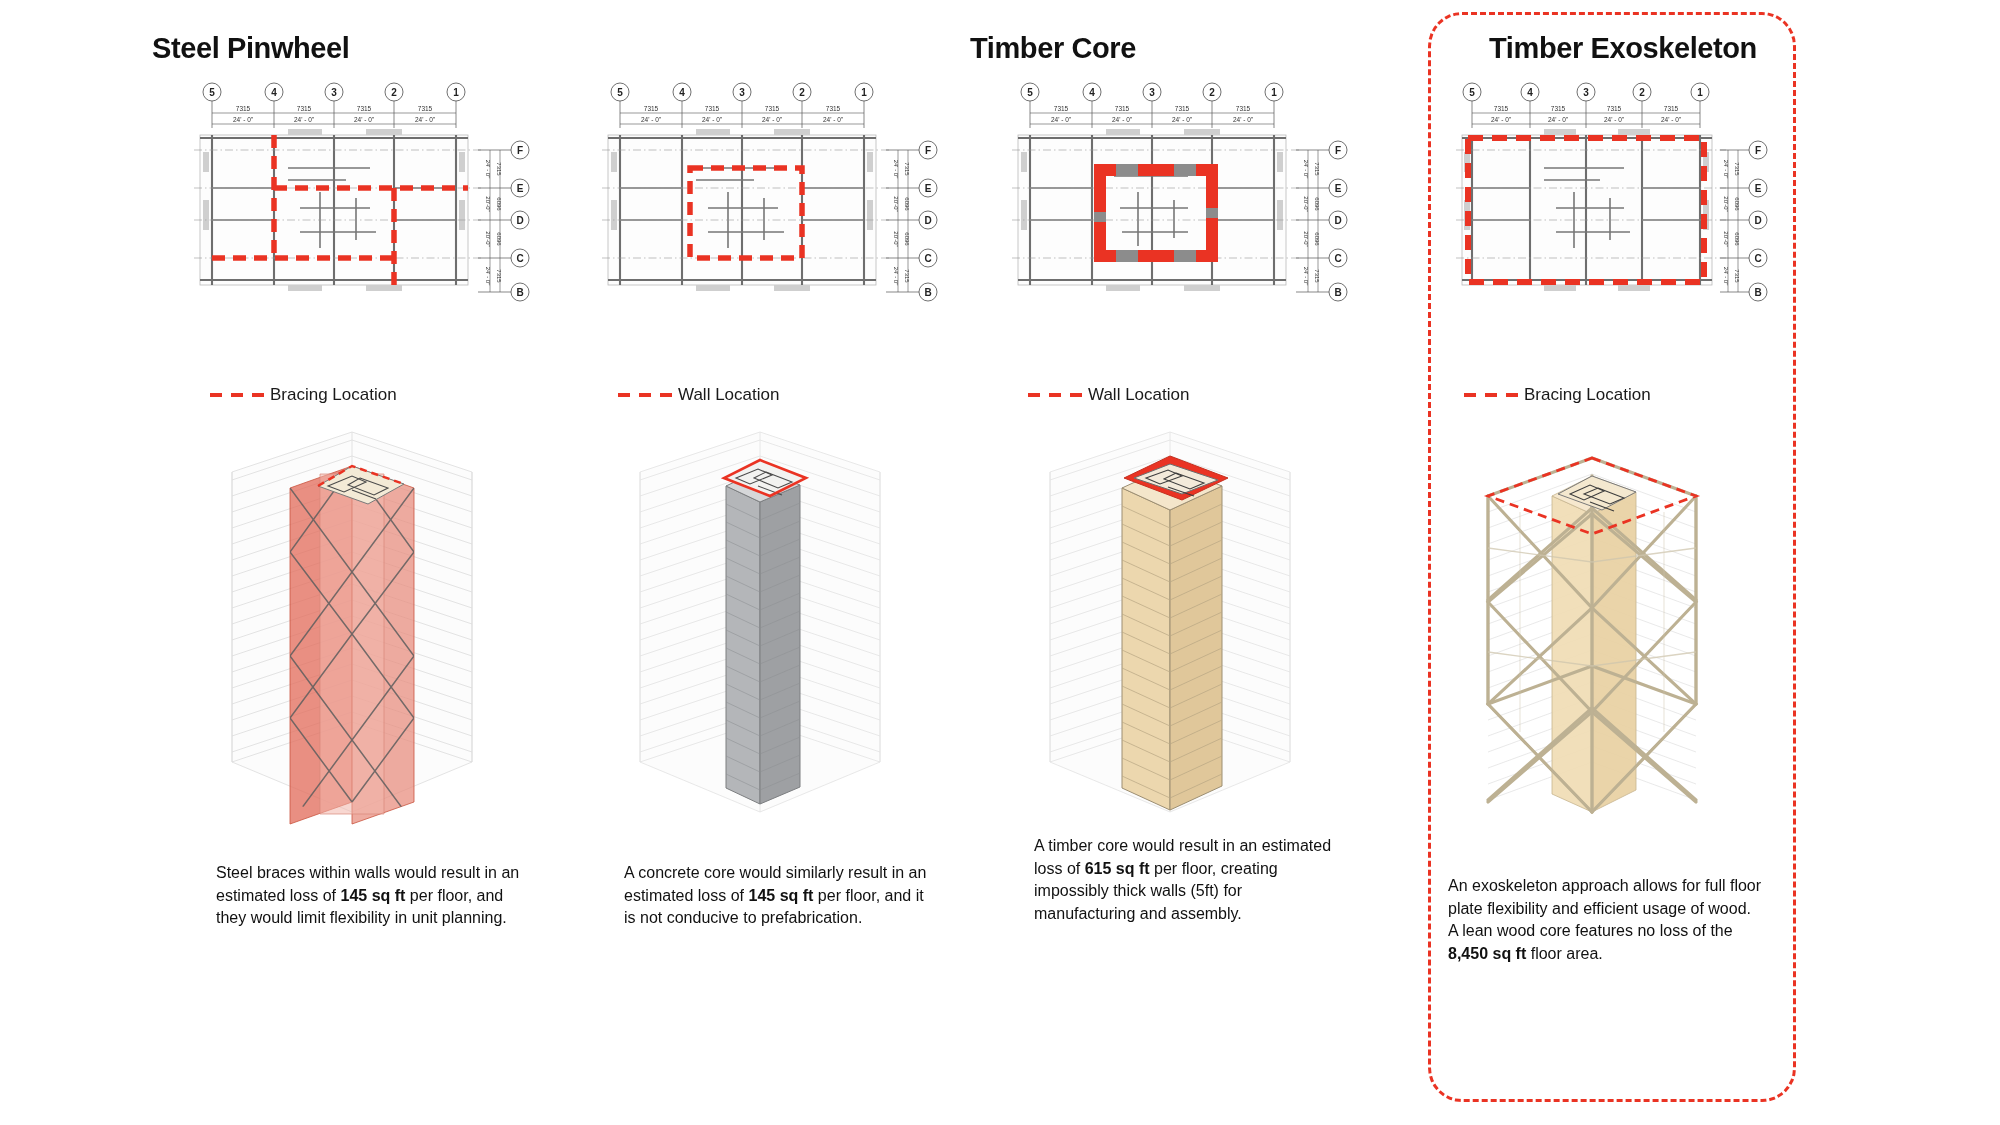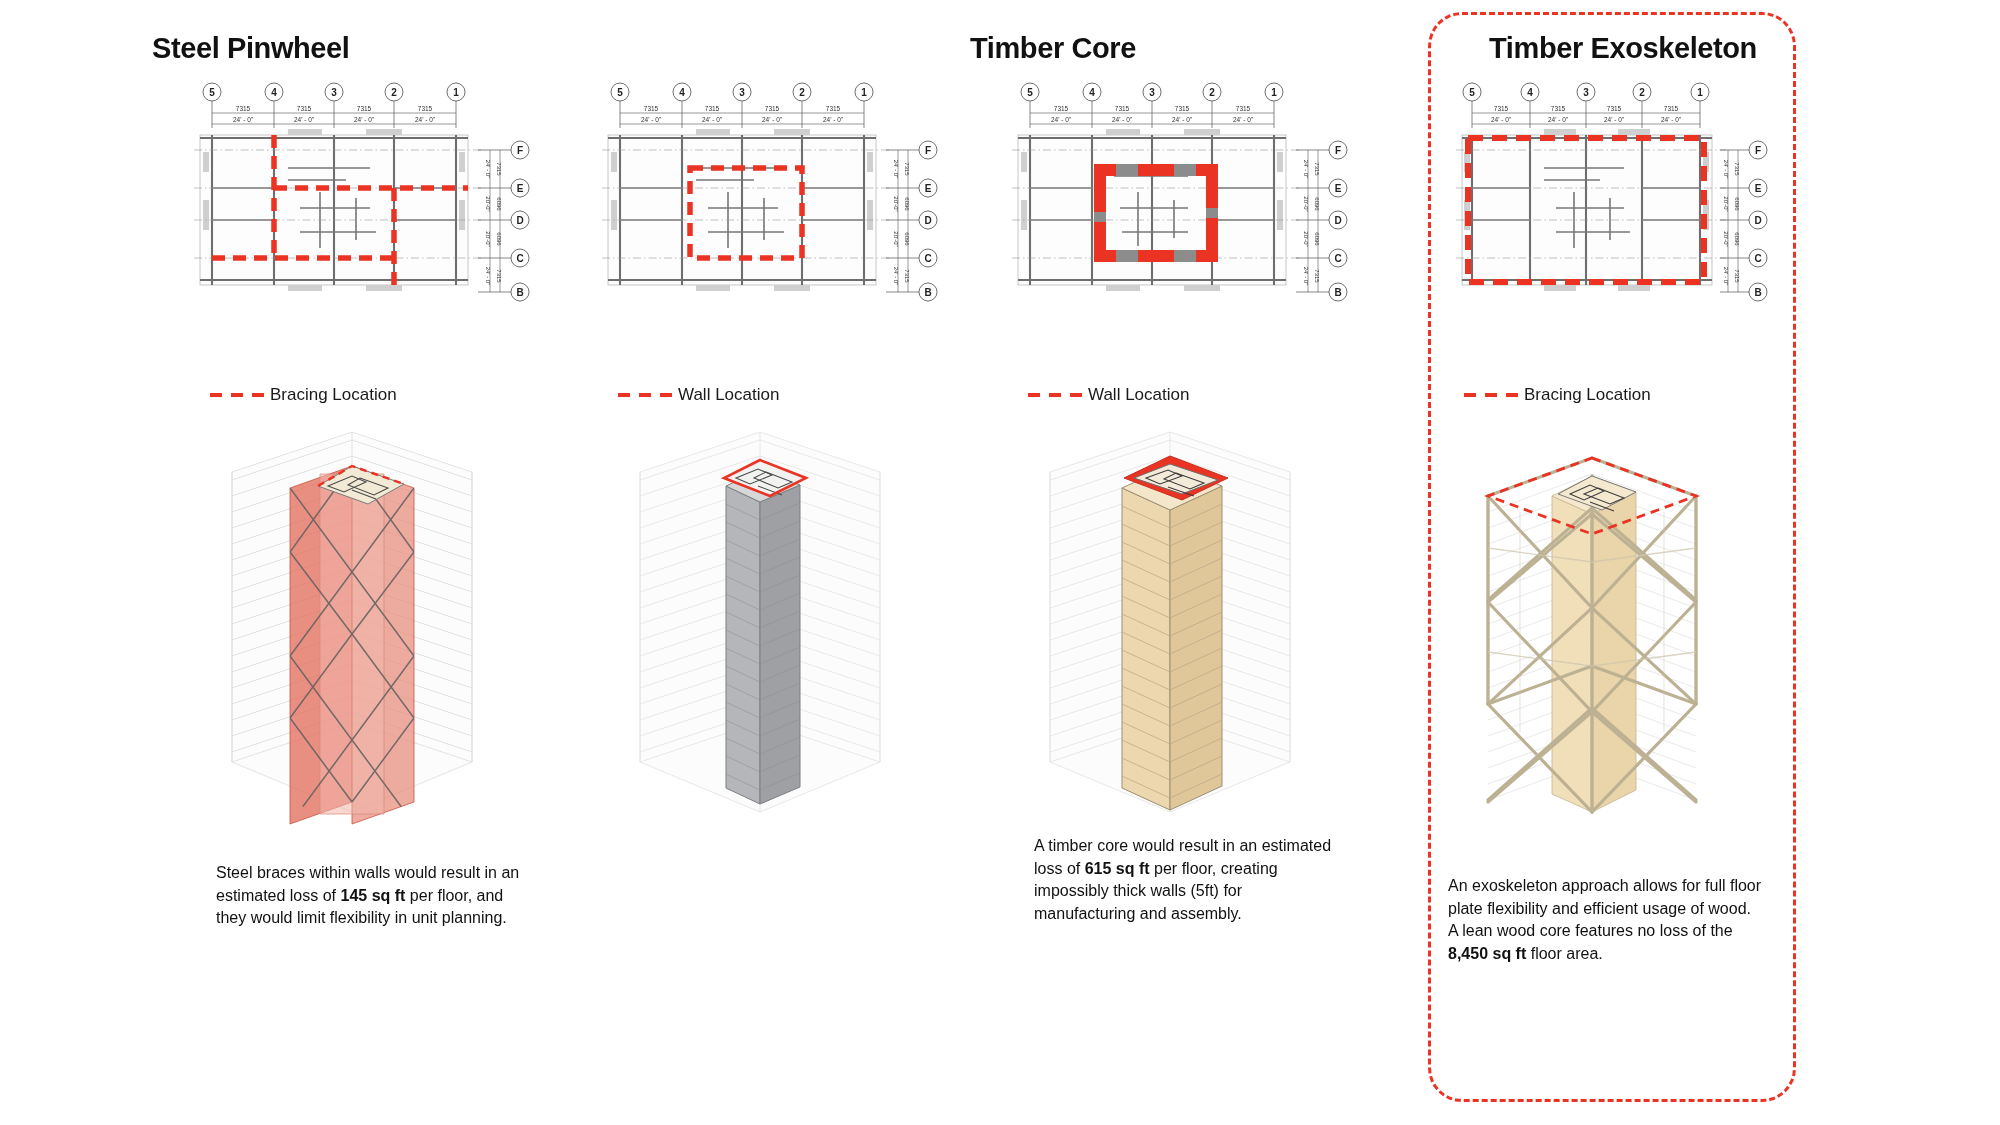--- a/index.html
+++ b/index.html
@@ -391,20 +391,21 @@
           <g stroke="#4a4a4a" stroke-width="1.1" fill="none">
             <path d="M176 66 L198 57 L212 63 L190 72 Z"></path>
             <path d="M206 60 L232 70 L218 76 L194 66 Z"></path>
             <path d="M198 74 L222 83"></path>
           </g>
           <polygon points="200,48 246,66 210,84 164,66" fill="none" stroke="#ea3323" stroke-width="2.6"></polygon>
         </g>
       </svg>
     </div>
 
+    <div class="body-text">A concrete core would similarly result in an estimated loss of <b>145 sq ft</b> per floor, and it is not conducive to prefabrication.</div>
   </div>
 
   <div class="col col-3">
     <div class="col-title">Timber Core</div>
 
     <div class="plan-wrap">
       <svg class="plan-svg" viewBox="0 0 368 225">
         <g stroke="#8a8a8a" stroke-width="0.7" fill="none">
           <g>
             <circle cx="42" cy="12" r="9" fill="#fff" stroke="#333"></circle>

